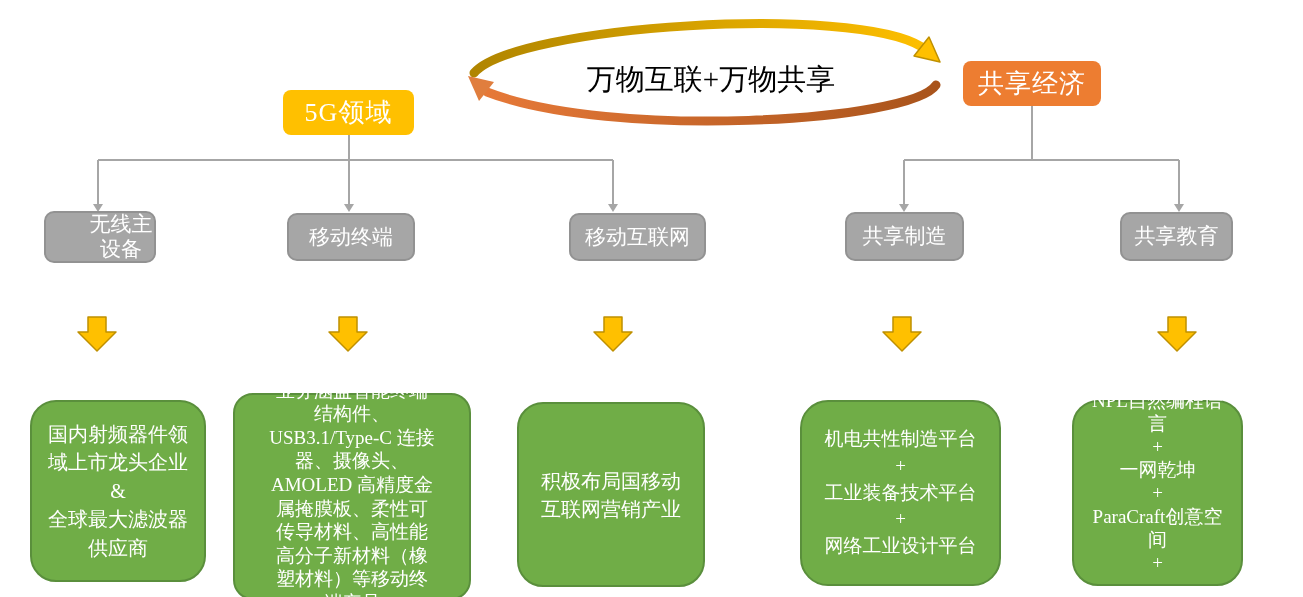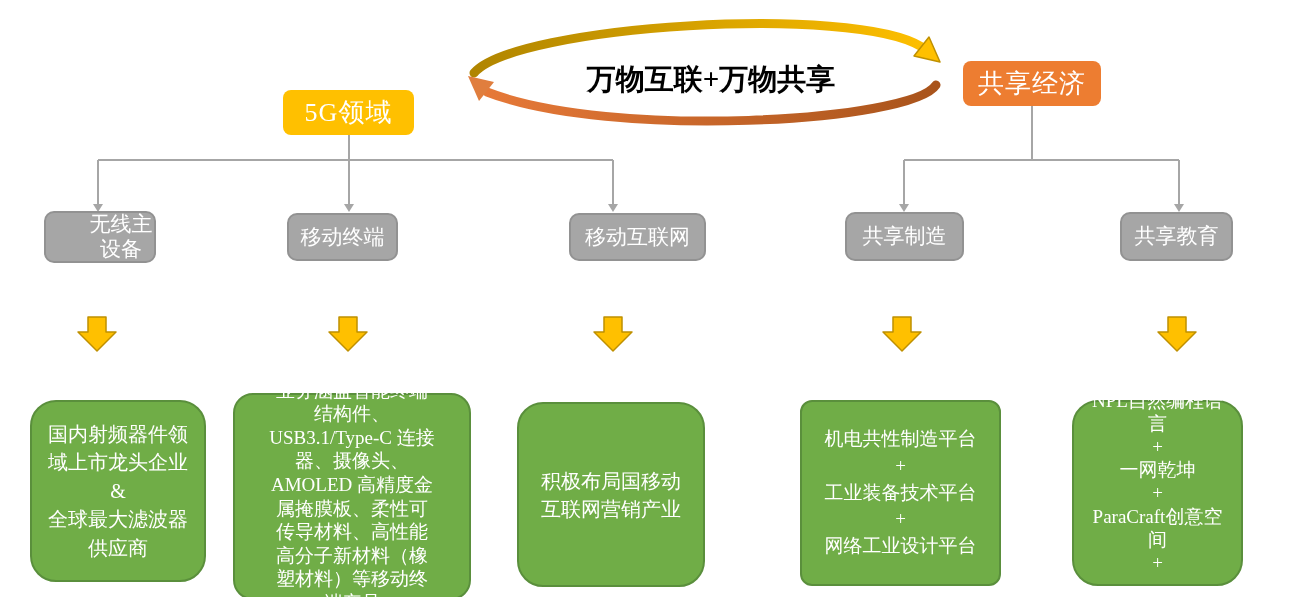--- a/index.html
+++ b/index.html
@@ -5,21 +5,21 @@
   html,body{margin:0;padding:0;background:#fff;}
   #canvas{
     position:relative;width:1303px;height:597px;background:#fff;overflow:hidden;
     font-family:"Liberation Serif","DejaVu Serif",serif;
   }
   #connector-layer{position:absolute;left:0;top:0;width:1303px;height:597px;}
   .abs{position:absolute;box-sizing:border-box;display:flex;align-items:center;justify-content:center;text-align:center;}
   .root-box{border-radius:8px;color:#fff;font-size:26px;letter-spacing:1px;}
   .root-gold{background:#FFC000;}
   .root-orange{background:#ED7D31;text-align:center;}
-  .cycle-title{font-size:29px;font-weight:bold;color:#000;}
+  .cycle-title{font-size:29px;font-weight:normal;color:#000;}
   .gray-box{background:#A6A6A6;border:2px solid #929292;border-radius:10px;color:#fff;
             font-size:21px;line-height:1.18;white-space:pre-line;}
   .green-box{background:#70AD47;border:2px solid #5A8F3C;color:#fff;white-space:pre-line;padding:6px 12px;}
 </style>
 </head>
 <body>
 
 <div id="canvas">
 
   <svg id="connector-layer" width="1303" height="597" viewBox="0 0 1303 597" xmlns="http://www.w3.org/2000/svg">
@@ -73,31 +73,31 @@
     </g>
   </svg>
 
   <div class="abs cycle-title" style="left:555px;top:60px;width:312px;height:40px;">万物互联+万物共享</div>
 
   <div class="abs root-box root-gold" style="left:283px;top:61px;width:131px;height:45px;margin-top:29px;">5G领域</div>
   <div class="abs root-box root-orange" style="left:963px;top:61px;width:138px;height:45px;">共享经济</div>
 
   <div class="abs gray-box" style="left:44px;top:211px;width:112px;height:52px;padding-left:42px;">无线主
 设备</div>
-  <div class="abs gray-box" style="left:287px;top:213px;width:111px;height:48px;">移动终端</div>
+  <div class="abs gray-box" style="left:287px;top:213px;width:128px;height:48px;">移动终端</div>
   <div class="abs gray-box" style="left:569px;top:213px;width:137px;height:48px;">移动互联网</div>
   <div class="abs gray-box" style="left:845px;top:212px;width:119px;height:49px;">共享制造</div>
   <div class="abs gray-box" style="left:1120px;top:212px;width:113px;height:49px;">共享教育</div>
 
   <div class="abs green-box" style="left:10px;top:400px;width:176px;height:182px;border-radius:26px;font-size:20px;line-height:1.42;padding:6px 10px;margin-left:20px;">国内射频器件领域上市龙头企业
 &amp;
 全球最大滤波器供应商</div>
   <div class="abs green-box" style="left:233px;top:393px;width:238px;height:207px;border-radius:20px;font-size:19px;line-height:1.24;padding:4px 32px;">业务涵盖智能终端结构件、USB3.1/Type-C 连接器、摄像头、AMOLED 高精度金属掩膜板、柔性可传导材料、高性能高分子新材料（橡塑材料）等移动终端产品</div>
   <div class="abs green-box" style="left:517px;top:402px;width:188px;height:185px;border-radius:26px;font-size:20px;line-height:1.4;padding:6px 18px;">积极布局国移动互联网营销产业</div>
-  <div class="abs green-box" style="left:800px;top:400px;width:201px;height:186px;border-radius:12px;font-size:19px;line-height:1.42;padding:6px 10px;">机电共性制造平台
+  <div class="abs green-box" style="left:800px;top:400px;width:201px;height:186px;border-radius:28px;font-size:19px;line-height:1.42;padding:6px 10px;">机电共性制造平台
 +
 工业装备技术平台
 +
 网络工业设计平台</div>
   <div class="abs green-box" style="left:1072px;top:400px;width:171px;height:186px;border-radius:26px;font-size:19px;line-height:1.22;padding:6px 10px;">NPL自然编程语言
 +
 一网乾坤
 +
 ParaCraft创意空间
 +

